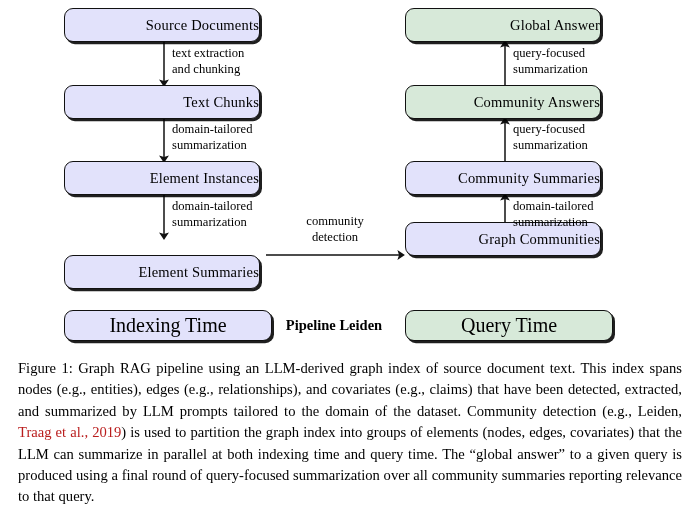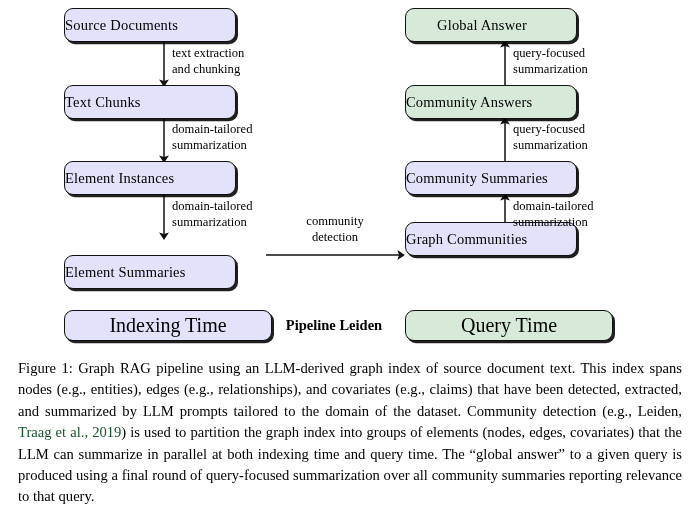--- a/index.html
+++ b/index.html
@@ -20,27 +20,27 @@
     position: absolute;
     left: 0;
     top: 0;
     width: 700px;
     height: 355px;
   }
 
   .node-box {
     position: absolute;
     box-sizing: border-box;
-    width: 172px;
+    width: 196px;
     height: 34px;
     border: 1.6px solid #111111;
     border-radius: 9px;
     display: flex;
     align-items: center;
-    justify-content: flex-start;
+    justify-content: flex-end;
     font-size: 14.5px;
     letter-spacing: 0.2px;
     box-shadow: 2px 2.2px 0px rgba(0,0,0,0.88);
     background: #e2e2fb;
   }
   .node-box.indexing { background: #e2e2fb; }
   .node-box.query    { background: #d7e9d9; }
 
   .legend-box {
     position: absolute;
@@ -86,21 +86,21 @@
   #caption {
     position: absolute;
     left: 18px;
     top: 358px;
     width: 664px;
     font-size: 14.6px;
     line-height: 21.4px;
     text-align: justify;
     text-justify: inter-word;
   }
-  #caption .cite { color: #14532d; }
+  #caption .cite { color: #b91c1c; }
 </style>
 </head>
 <body>
 
 <div id="figure">
 
   <svg class="arrows" viewBox="0 0 700 355">
     <defs>
       <marker id="arrowDown" markerWidth="9" markerHeight="9" refX="2.4" refY="4.5" orient="auto" markerUnits="strokeWidth">
         <path d="M0,1.2 L5,4.5 L0,7.8 L1.1,4.5 Z" fill="#111"></path>

